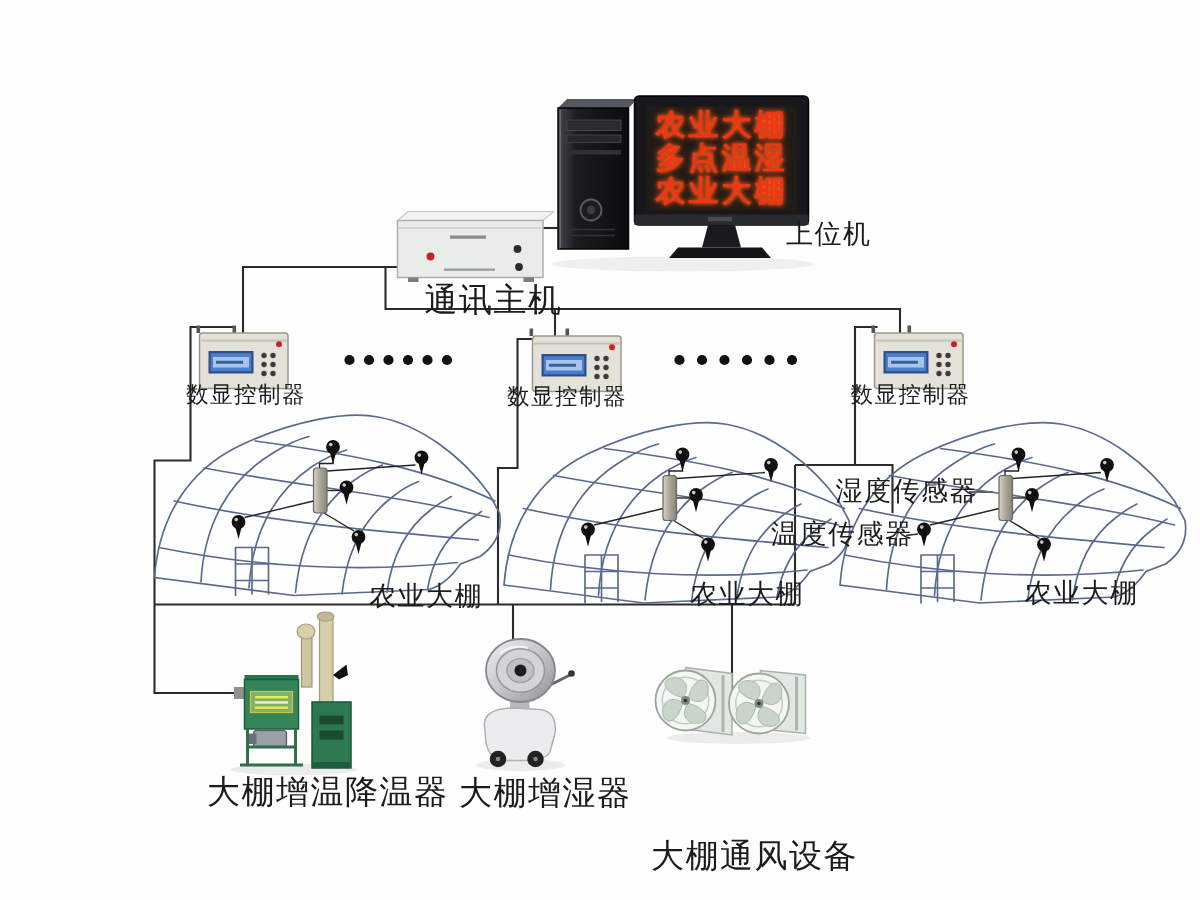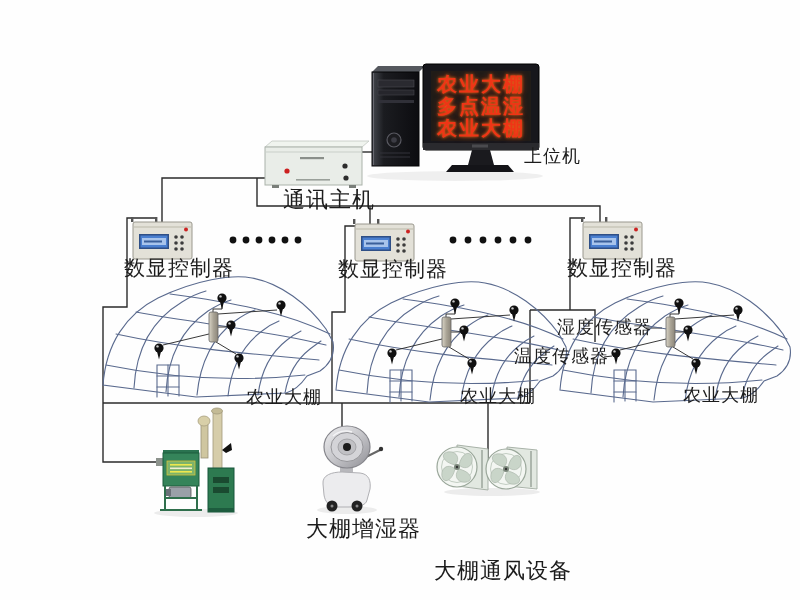--- a/index.html
+++ b/index.html
@@ -5,21 +5,21 @@
   html,body{margin:0;padding:0;background:#ffffff;}
   .canvas{
     position:relative;width:800px;height:600px;background:#fefefe;overflow:hidden;
     font-family:"Liberation Serif","DejaVu Serif",serif;
   }
   .canvas svg{position:absolute;left:0;top:0;}
   .lbl{
     position:absolute;color:#1c1c1c;font-size:22px;letter-spacing:1px;
     white-space:nowrap;line-height:1.05;
   }
-  .lbl.big{font-size:21px;}
+  .lbl.big{font-size:15px;}
   .lbl.small{font-size:18px;}
   .screen-text{
     position:absolute;left:431px;top:71px;width:100px;height:70px;
     display:flex;flex-direction:column;align-items:center;justify-content:center;
     font-weight:bold;font-size:20px;line-height:22px;letter-spacing:2px;
     color:#ef3516;
     text-shadow:0 0 3px rgba(255,120,30,.95),0 0 6px rgba(255,60,10,.55);
   }
 </style>
 </head>
@@ -281,16 +281,17 @@
   <div class="lbl big" style="left:338px;top:258px;">数显控制器</div>
   <div class="lbl big" style="left:567px;top:257px;">数显控制器</div>
 
   <div class="lbl small" style="left:246px;top:388px;">农业大棚</div>
   <div class="lbl small" style="left:460px;top:387px;">农业大棚</div>
   <div class="lbl small" style="left:683px;top:386px;">农业大棚</div>
 
   <div class="lbl small" style="left:557px;top:318px;">湿度传感器</div>
   <div class="lbl small" style="left:514px;top:347px;text-align:right;">温度传感器</div>
 
+  <div class="lbl" style="left:138px;top:516px;">大棚增温降温器</div>
   <div class="lbl" style="left:306px;top:517px;">大棚增湿器</div>
   <div class="lbl" style="left:434px;top:515px;margin-top:44px;">大棚通风设备</div>
 
 </div>
 
 </body></html>

